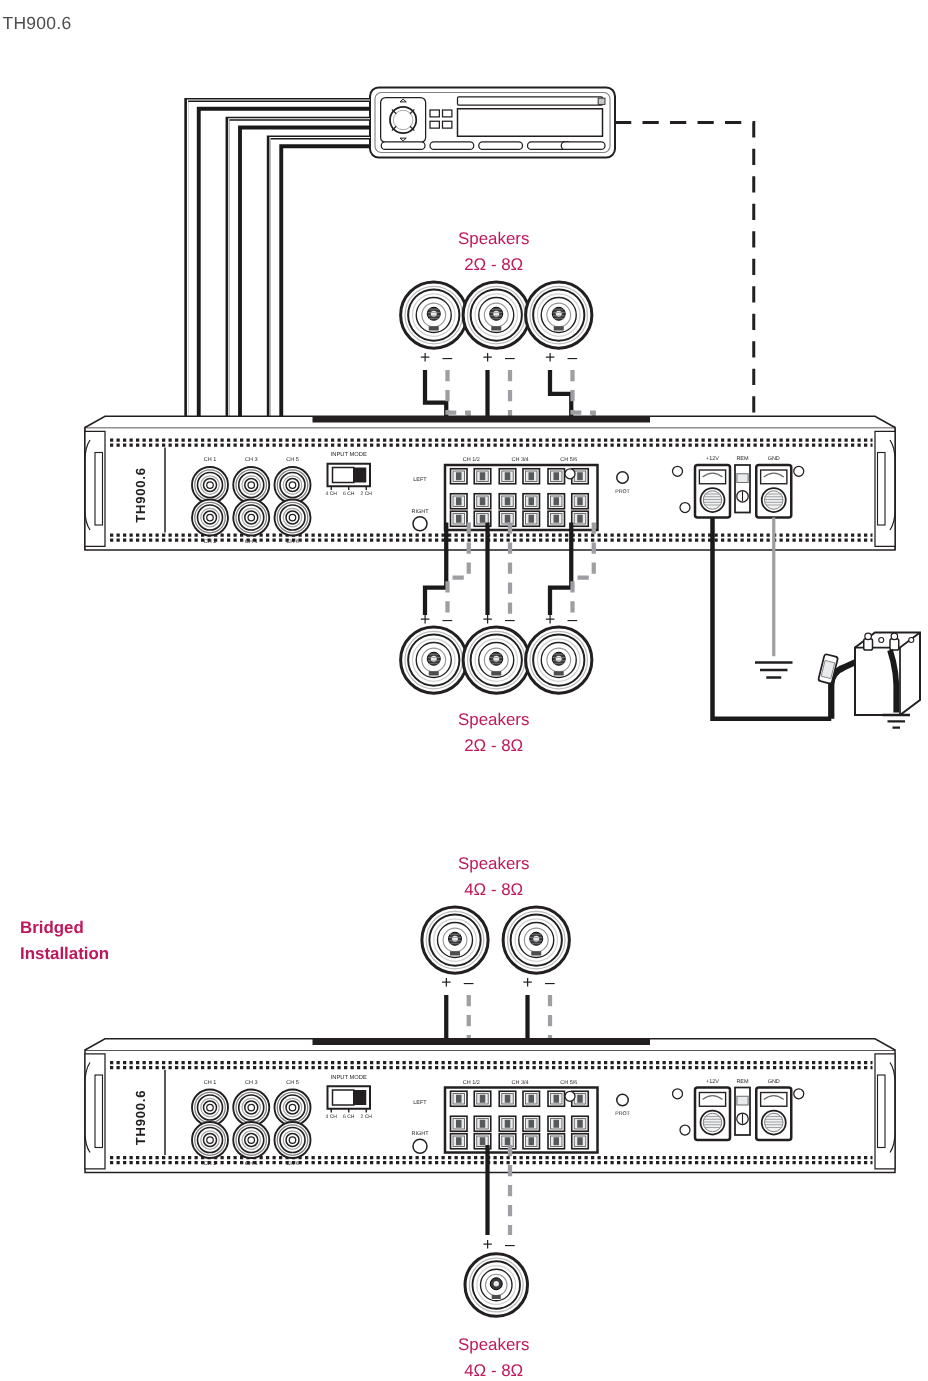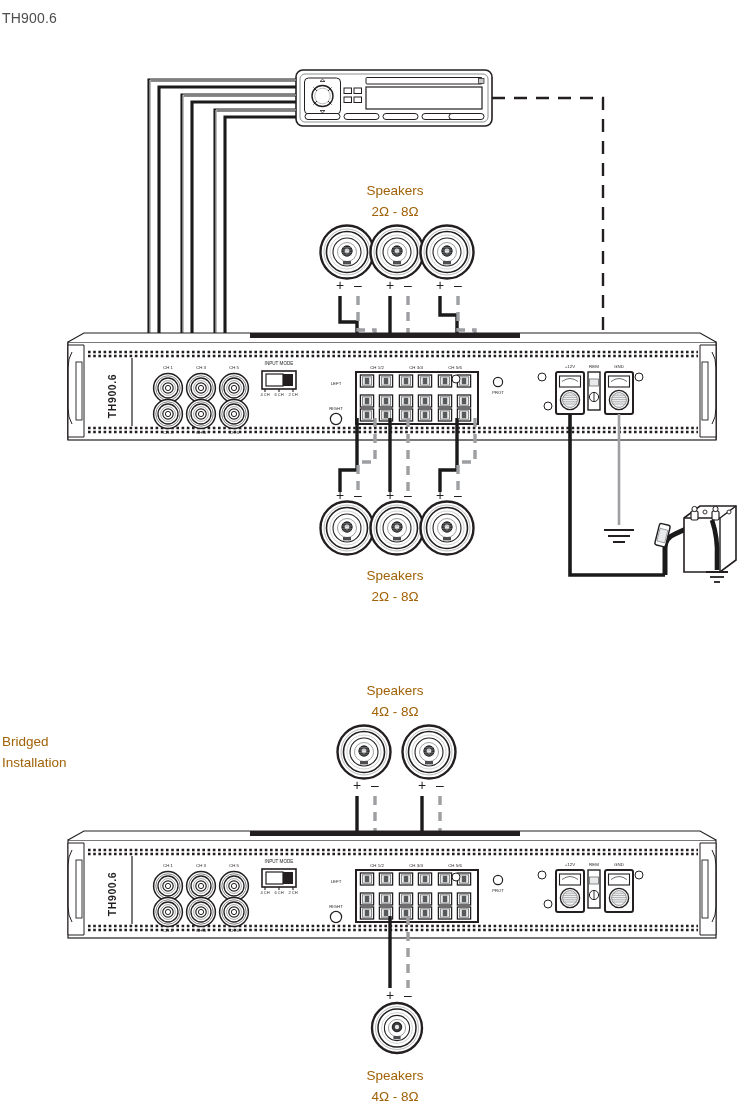--- a/index.html
+++ b/index.html
@@ -8,32 +8,32 @@
     width: 742px; height: 1105px;
     background: #ffffff;
     font-family: "Liberation Sans", sans-serif;
     color: #58595b;
     position: relative;
     overflow: hidden;
   }
   .abs { position: absolute; }
   .label {
     font-size: 13.5px;
-    color: #a16207;
+    color: #be185d;
     line-height: 21px;
     text-align: center;
     white-space: pre;
   }
   .label-left { text-align: left; }
   #model-title {
     left: 2px; top: 8px;
     font-size: 14px; color: #4d4d4f;
     letter-spacing: 0.2px;
   }
-  #bridged-label { left: 2px; top: 731px; }
+  #bridged-label { left: 16px; top: 731px; font-weight: bold; }
 
   svg { display:block; }
 </style>
 </head>
 <body>
 
 <div class="abs label label-left" id="model-title">TH900.6</div>
 
 <div class="abs label label-left" id="bridged-label"><span>Bridged</span><br><span>Installation</span></div>
 

